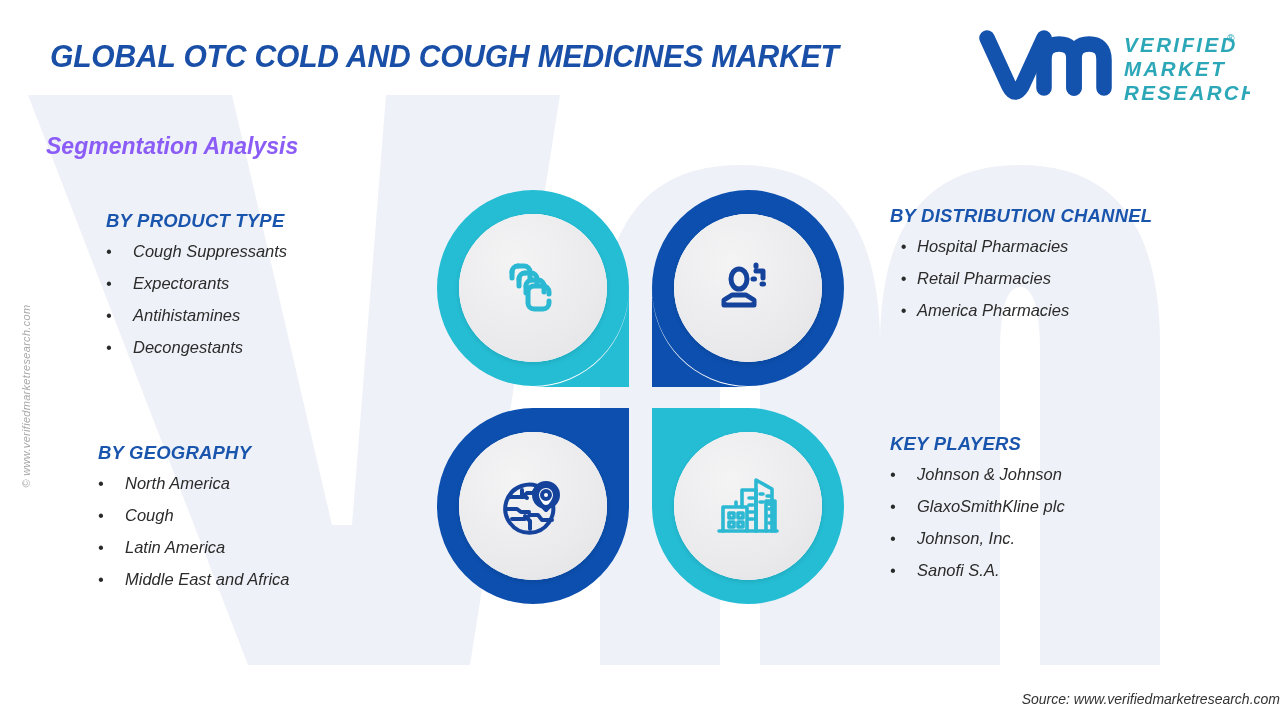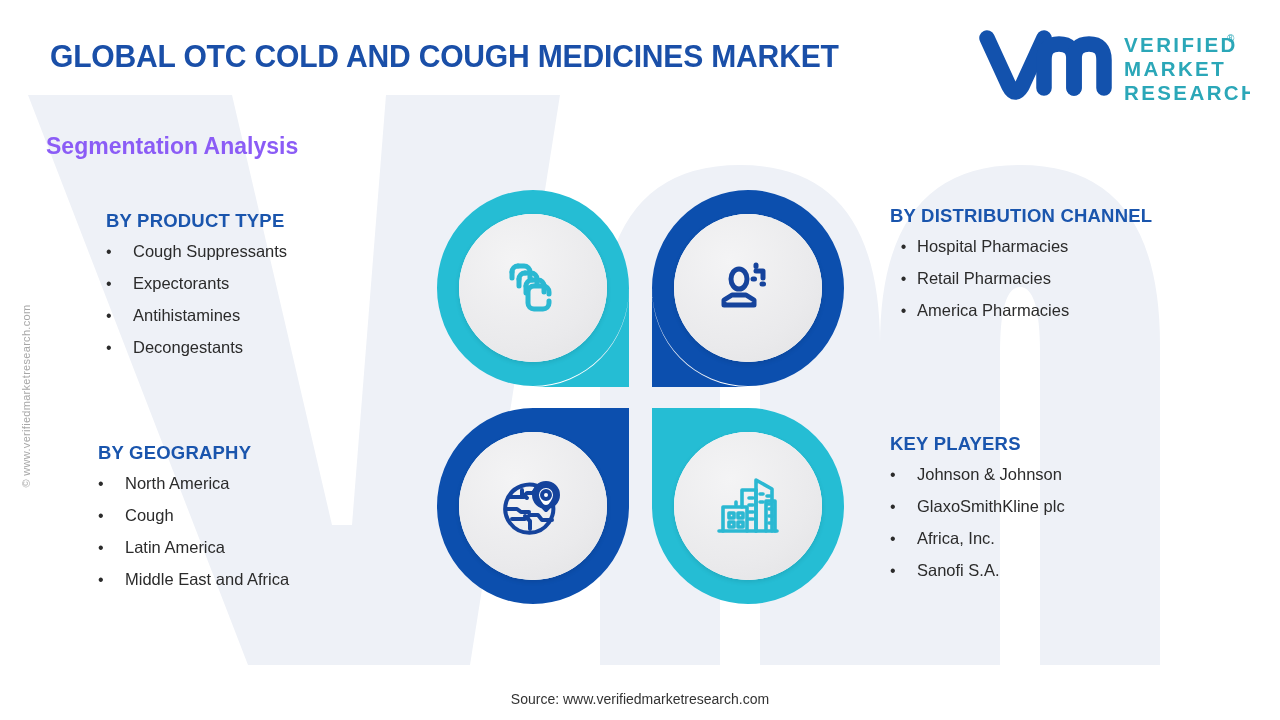--- a/index.html
+++ b/index.html
@@ -3,21 +3,21 @@
 <meta charset="utf-8">
 <style>
   html,body{margin:0;padding:0;}
   body{
     width:1280px;height:720px;
     background:#ffffff;
     font-family:"Liberation Sans", sans-serif;
     overflow:hidden;
     position:relative;
   }
-  .page{position:absolute;inset:0;overflow:hidden;}
+  .page{position:absolute;inset:0;overflow:hidden;font-style:italic;}
 
   
   .bg-watermark{
     position:absolute;
     left:0;top:95px;
     width:1280px;height:570px;
     z-index:0;
     pointer-events:none;
   }
 
@@ -118,21 +118,21 @@
   
   #quad-tl{left:0;   top:0;}
   #quad-tr{left:215px;top:0;}
   #quad-bl{left:0;   top:218px;}
   #quad-br{left:215px;top:218px;}
 
   
   .footer{
     position:absolute;
     left:0;right:0;top:691px;
-    text-align:center;
+    text-align:right;
     font-size:14px;
     color:#333333;
     z-index:5;
   }
 </style>
 </head>
 <body>
 
 <div class="page">
 
@@ -238,21 +238,21 @@
       <li>
           <span class="bul">•</span>
           <span>Johnson &amp; Johnson</span>
         </li>
       <li>
           <span class="bul">•</span>
           <span>GlaxoSmithKline  plc</span>
         </li>
       <li>
           <span class="bul">•</span>
-          <span>Africa, Inc.</span>
+          <span>Johnson, Inc.</span>
         </li>
       <li>
           <span class="bul">•</span>
           <span>Sanofi S.A.</span>
         </li>
     </ul>
   </div>
 
   <div class="pinwheel">
 

